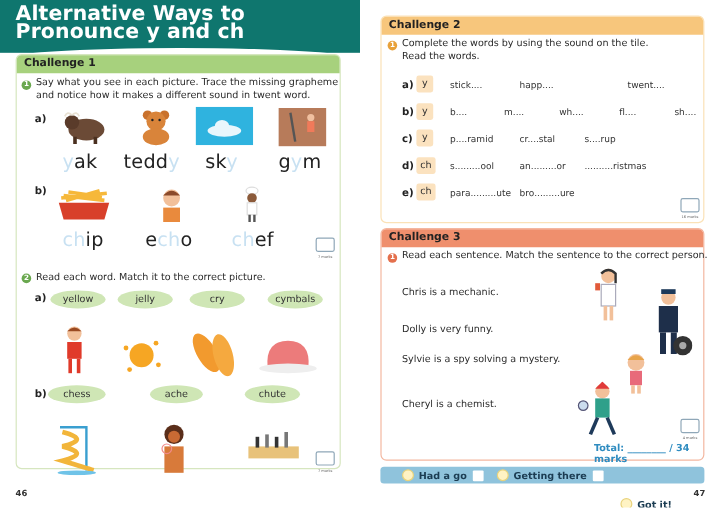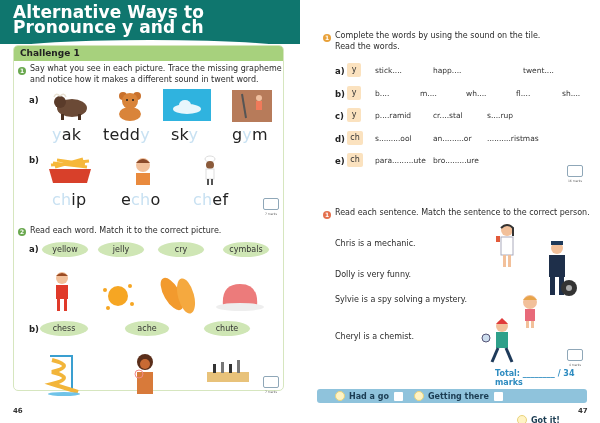--- a/index.html
+++ b/index.html
@@ -228,20 +228,23 @@
       <rect x="32" y="2" width="3" height="13" fill="#777"></rect>
   </svg>
 
   <div class="marks-box" style="left:263px;top:376px;"></div>
   <div class="marks-label" style="left:260px;top:390px;">7 marks</div>
 
   <div class="page-num" style="left:13px;top:407px;">46</div>
 </div>
 
 <div class="page right">
+  <div class="challenge c2">
+    <div class="head">Challenge 2</div>
+  </div>
 
   <div class="q-num" style="left:23px;top:34px;background:#e8a13a;">1</div>
   <div class="q-text" style="left:35px;top:31px;">
     <div>Complete the words by using the sound on the tile.</div>
     <div>Read the words.</div>
   </div>
 
   <div class="label" style="left:35px;top:66px;">a)</div>
   <div class="tile" style="left:47px;top:63px;">y</div>
   <div class="fill" style="left:75px;top:66px;">stick....</div>
@@ -269,20 +272,23 @@
   <div class="fill" style="left:187px;top:134px;">..........ristmas</div>
 
   <div class="label" style="left:35px;top:156px;">e)</div>
   <div class="tile" style="left:47px;top:153px;width:16px;">ch</div>
   <div class="fill" style="left:75px;top:156px;">para.........ute</div>
   <div class="fill" style="left:133px;top:156px;">bro.........ure</div>
 
   <div class="marks-box" style="left:267px;top:165px;"></div>
   <div class="marks-label" style="left:264px;top:179px;">16 marks</div>
 
+  <div class="challenge c3">
+    <div class="head">Challenge 3</div>
+  </div>
   <div class="q-num" style="left:23px;top:211px;background:#e4704d;">1</div>
   <div class="q-text" style="left:35px;top:208px;">Read each sentence. Match the sentence to the correct person.</div>
 
   <div class="sentence" style="left:35px;top:239px;">Chris is a mechanic.</div>
   <div class="sentence" style="left:35px;top:270px;">Dolly is very funny.</div>
   <div class="sentence" style="left:35px;top:295px;">Sylvie is a spy solving a mystery.</div>
   <div class="sentence" style="left:35px;top:332px;">Cheryl is a chemist.</div>
 
   <svg class="pic" style="left:195px;top:222px;" width="24" height="48">
     <circle cx="12" cy="8" r="6" fill="#f2c09a"></circle>

